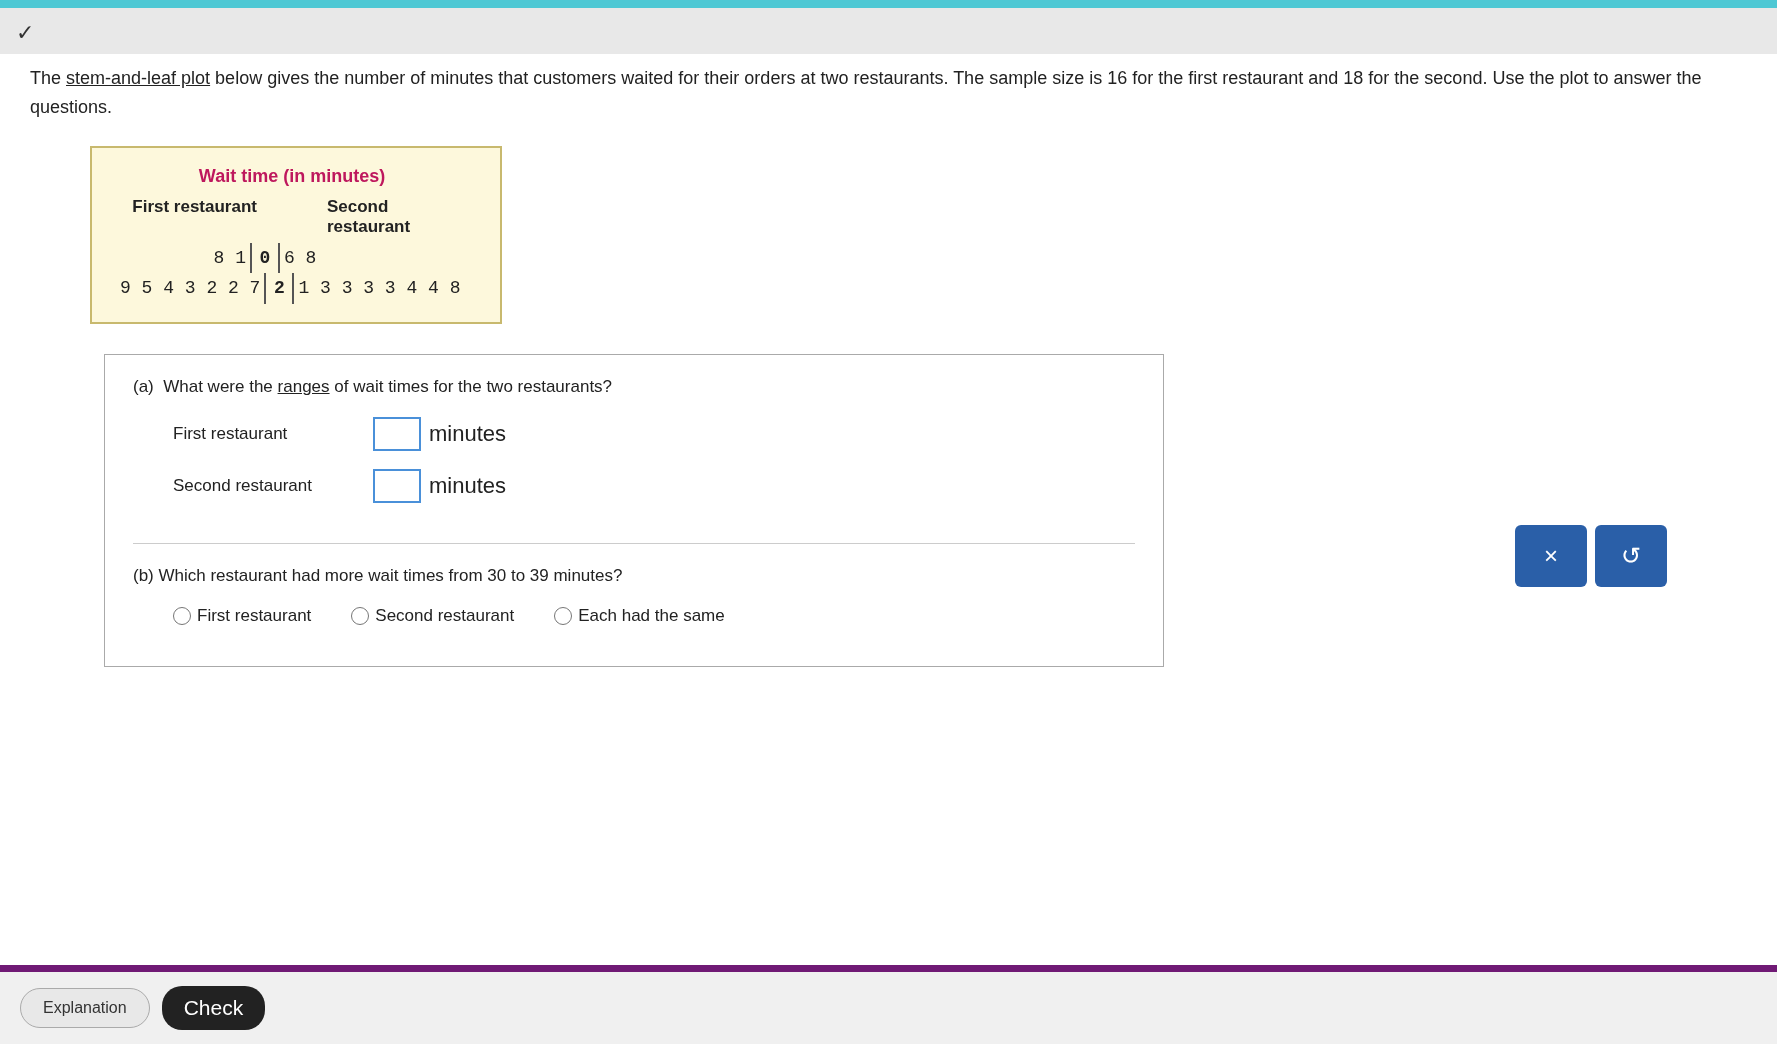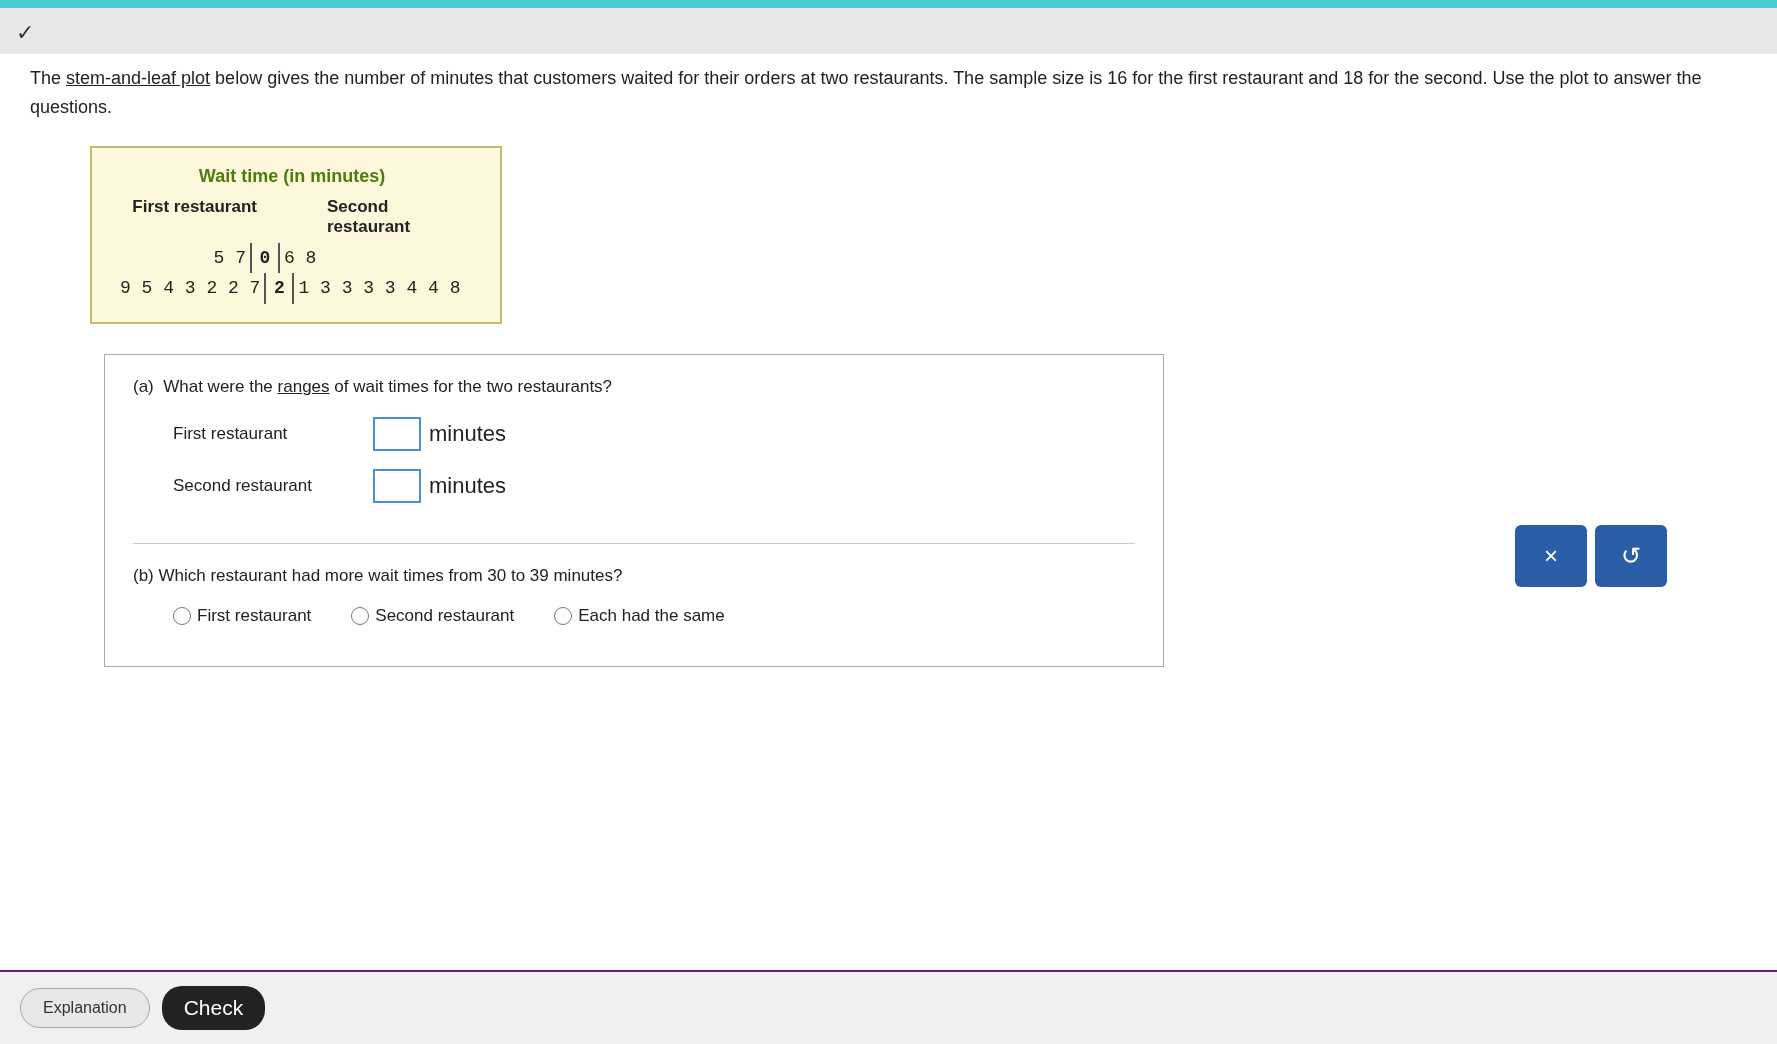--- a/index.html
+++ b/index.html
@@ -45,21 +45,21 @@
       display: inline-block;
       padding: 18px 36px 18px 28px;
       margin-bottom: 30px;
       margin-left: 60px;
     }
     .stem-leaf-title {
       font-weight: bold;
       font-size: 18px;
       text-align: center;
       margin-bottom: 10px;
-      color: #4d7c0f;
+      color: #be185d;
     }
     .stem-leaf-headers {
       display: flex;
       justify-content: space-between;
       font-weight: bold;
       font-size: 17px;
       margin-bottom: 6px;
       color: #222;
     }
     .stem-leaf-headers .header-left {
@@ -188,21 +188,21 @@
     .bottom-bar {
       position: fixed;
       bottom: 0;
       left: 0;
       width: 100%;
       background: #f0f0f0;
       padding: 14px 20px;
       display: flex;
       gap: 12px;
       align-items: center;
-      border-top: 2px solid #701a75;
+      border-top: 7px solid #701a75;
     }
     .btn-explanation {
       background: #e8e8e8;
       border: 1.5px solid #aaa;
       border-radius: 20px;
       padding: 10px 22px;
       font-size: 16px;
       color: #333;
       cursor: pointer;
     }
@@ -232,21 +232,21 @@
   </p>
 
   <div class="stem-leaf-container">
     <div class="stem-leaf-title">Wait time (in minutes)</div>
     <div class="stem-leaf-headers">
       <div class="header-left">First restaurant</div>
       <div style="min-width:30px;"></div>
       <div class="header-right">Second restaurant</div>
     </div>
     <div class="stem-leaf-row">
-      <div class="left-leaves">5 7</div>
+      <div class="left-leaves">8 1</div>
       <div class="stem">0</div>
       <div class="right-leaves">6 8</div>
     </div>
     <div class="stem-leaf-row">
       <div class="left-leaves">9 5 4 3 2 2 7</div>
       <div class="stem">2</div>
       <div class="right-leaves">1 3 3 3 3 4 4 8</div>
     </div>
   </div>
 

